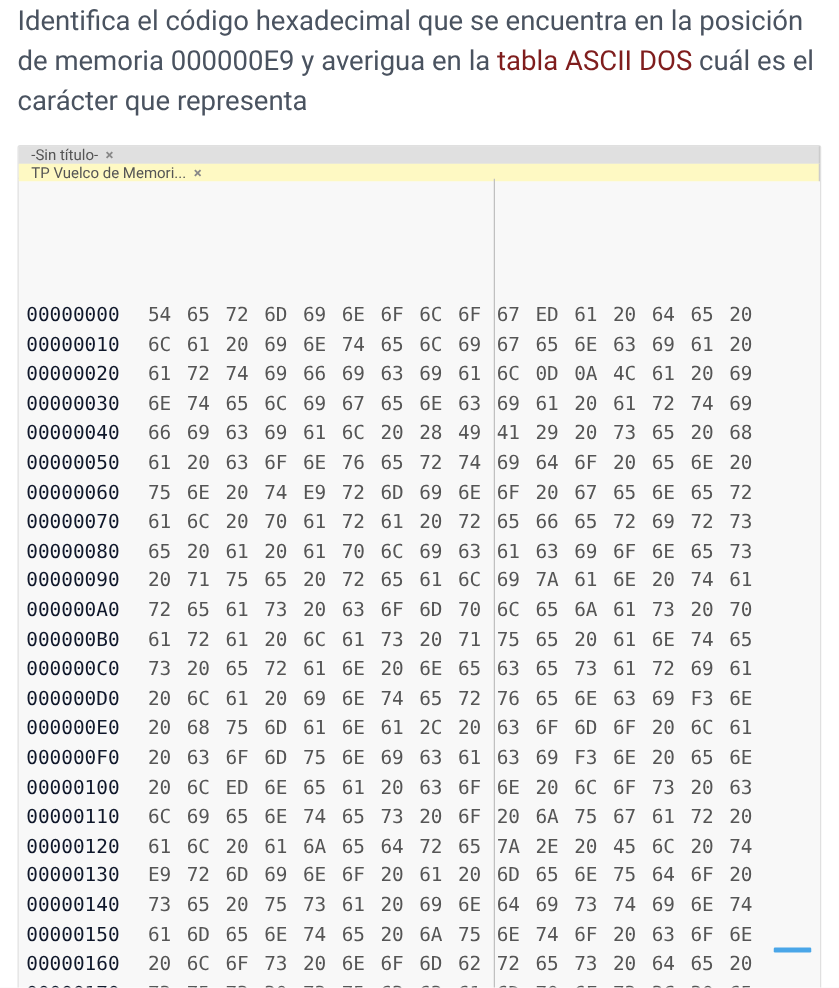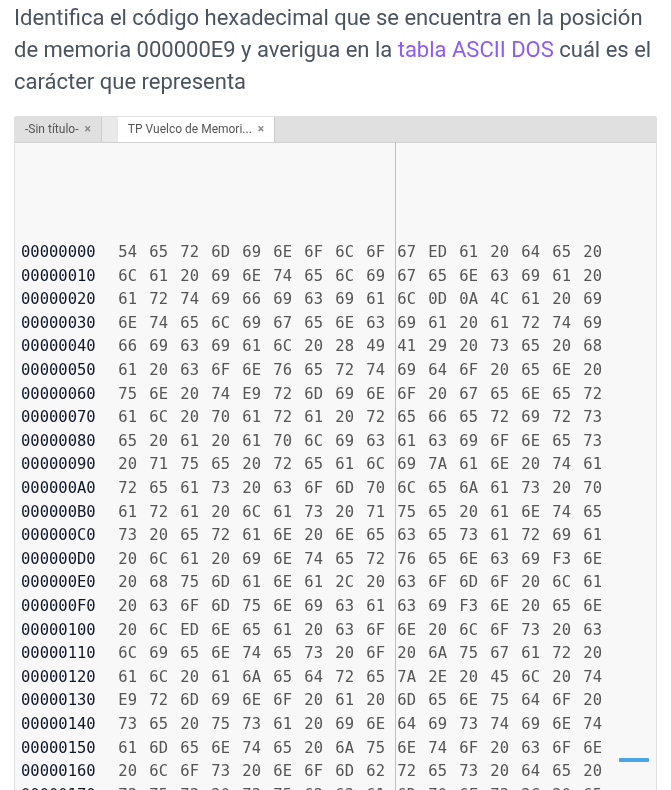--- a/index.html
+++ b/index.html
@@ -12,45 +12,46 @@
     padding: 0 14px;
     overflow: hidden;
   }
   .question {
     font-size: 22px;
     line-height: 1.45;
     color: #4a5360;
     margin-bottom: 18px;
     padding-top: 2px;
   }
-  .question a { color: #8b5cf6; text-decoration: none; margin-top: 40px; }
+  .question a { color: #7f1d1d; text-decoration: none; margin-top: 40px; }
   .hex-panel {
     background: #f8f8f8;
     border: 1px solid #e0e0e0;
     border-radius: 2px;
   }
   .tabs {
     display: flex;
     background: #e9e9e9;
     border-bottom: 1px solid #d0d0d0;
     height: 26px;
     align-items: stretch;
+    flex-direction: column;
   }
   .tab {
     display: flex;
     align-items: center;
     padding: 0 10px;
     font-size: 12px;
     color: #555;
     border-right: 1px solid #ccc;
     background: #e0e0e0;
     gap: 6px;
     white-space: nowrap;
   }
-  .tab.active { background: #ffffff; margin-left: 16px; }
+  .tab.active { background: #fef9c3; }
   .tab .close { color: #888; font-weight: bold; cursor: pointer; }
   .tabs-filler { flex: 1; background: #e0e0e0; }
   .hex-grid {
     font-family: "DejaVu Sans Mono", "Lucida Console", monospace;
     font-size: 15.5px;
     line-height: 23.6px;
     color: #555;
     padding: 4px 6px 6px 6px;
     white-space: pre;
     position: relative;

